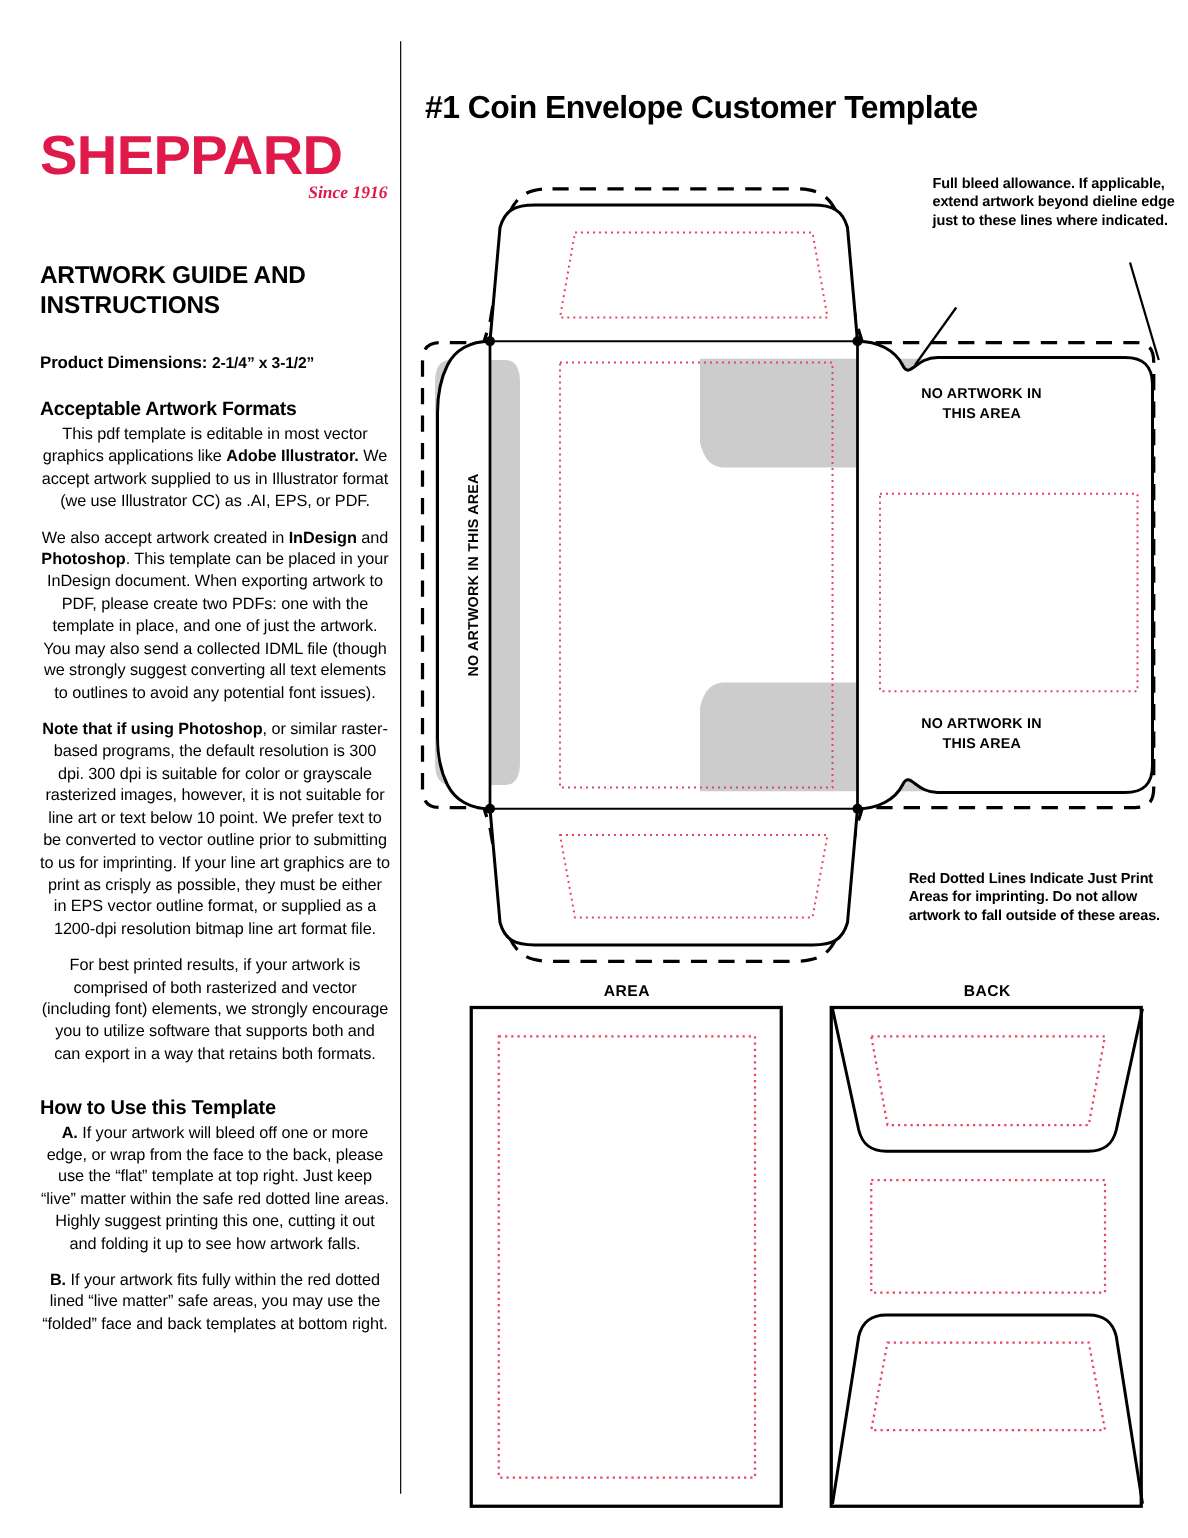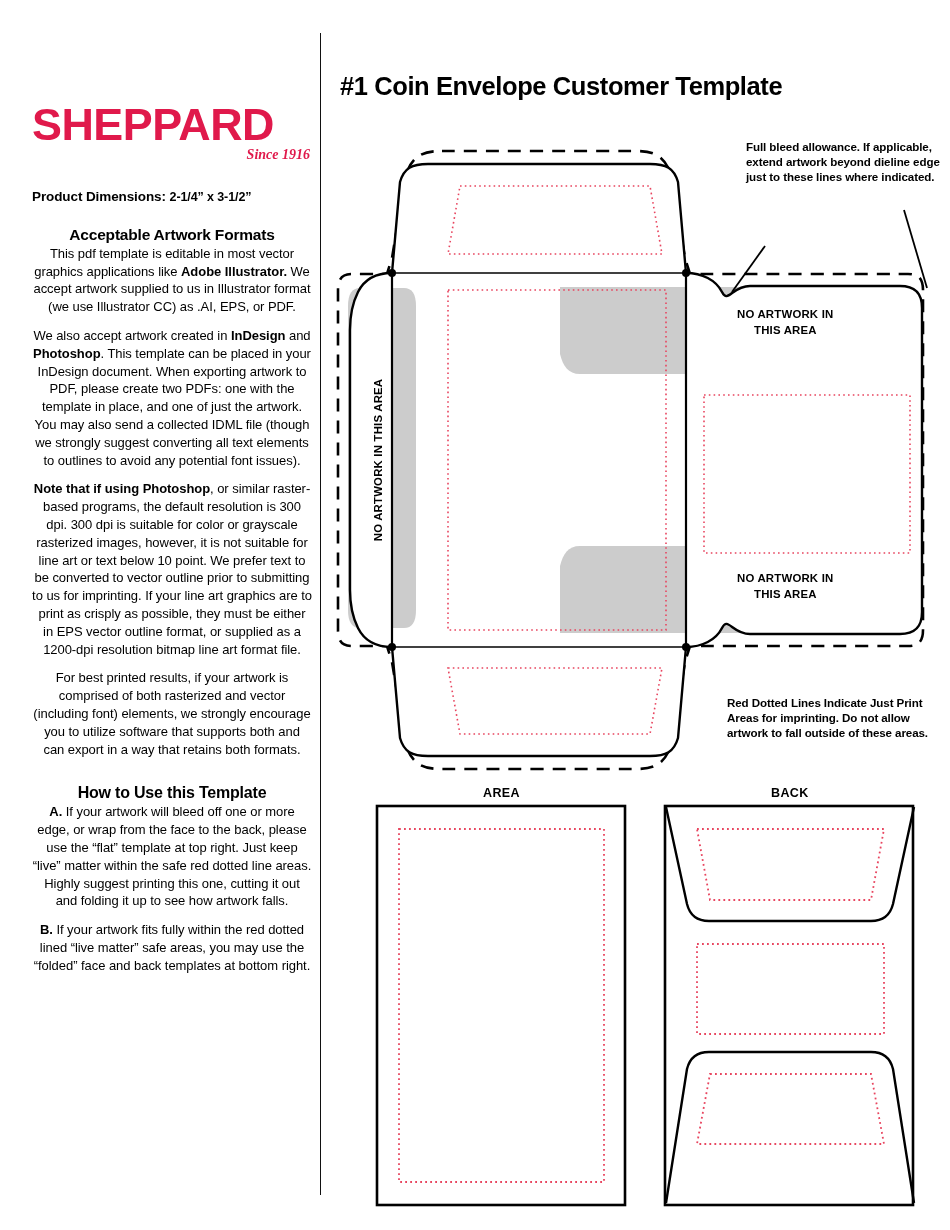--- a/index.html
+++ b/index.html
@@ -75,21 +75,20 @@
     font-weight: bold;
     letter-spacing: -0.1px;
   }
   .dims .val { font-size: 12.5px; }
 
   .sec-head {
     font-weight: bold;
     font-size: 15.5px;
     margin: 22px 0 1px 0;
     letter-spacing: -0.2px;
-    text-align: center;
   }
   .sec-head.how {
     font-size: 16px;
     margin-top: 26px;
   }
 
   p.body {
     font-size: 13px;
     line-height: 1.37;
     margin: 0 0 11px 0;
@@ -167,20 +166,21 @@
 
 <div class="page">
 
   <div class="left-col">
 
     <div class="logo-block">
       <div class="logo-top">SHEPPARD</div>
       <div class="logo-since">Since 1916</div>
     </div>
 
+    <h2 class="guide-title">ARTWORK GUIDE AND INSTRUCTIONS</h2>
 
     <p class="dims">
       <span>Product Dimensions:</span>
       <span class="val">2-1/4” x 3-1/2”</span>
     </p>
 
     <h3 class="sec-head">Acceptable Artwork Formats</h3>
 
     <p class="body"><span>This pdf template is editable in most vector graphics applications like </span><b>Adobe Illustrator.</b><span> We accept artwork supplied to us in Illustrator format (we use Illustrator CC) as .AI, EPS, or PDF.</span></p>
 

